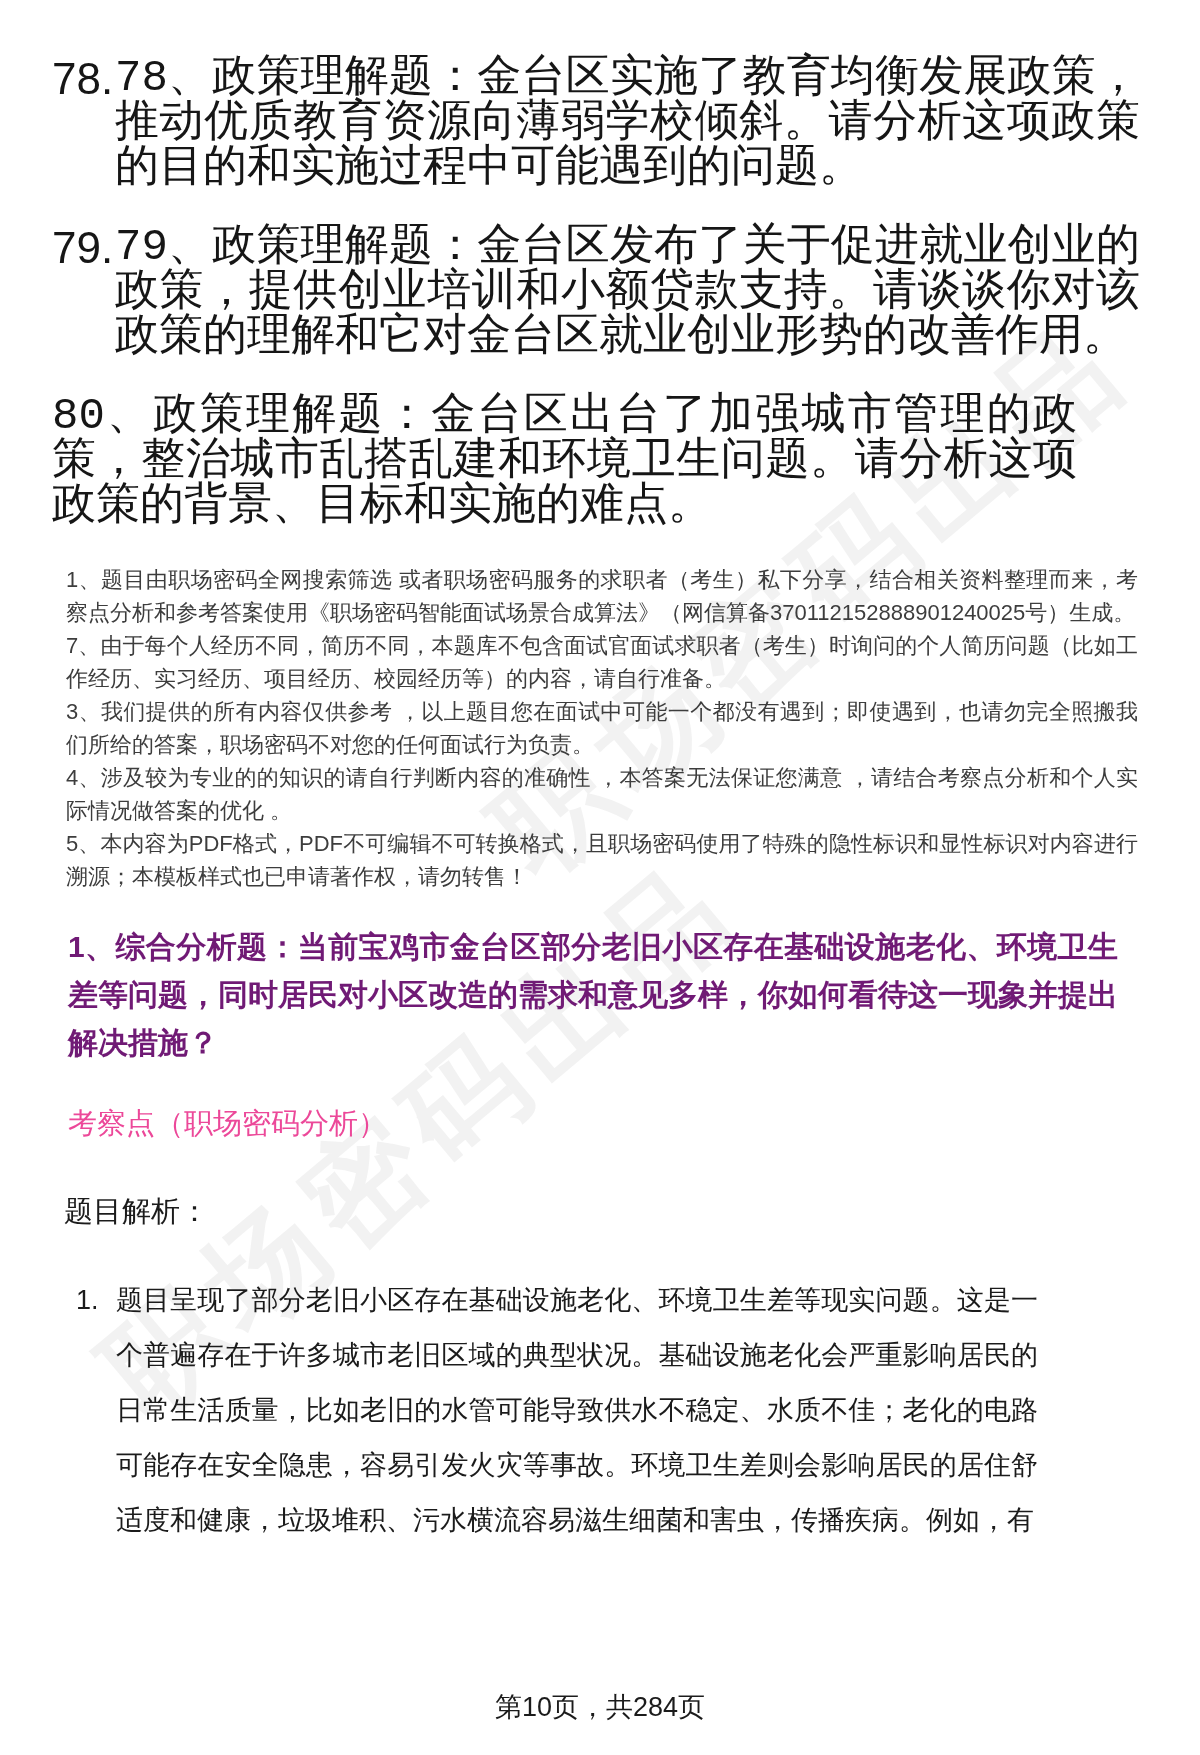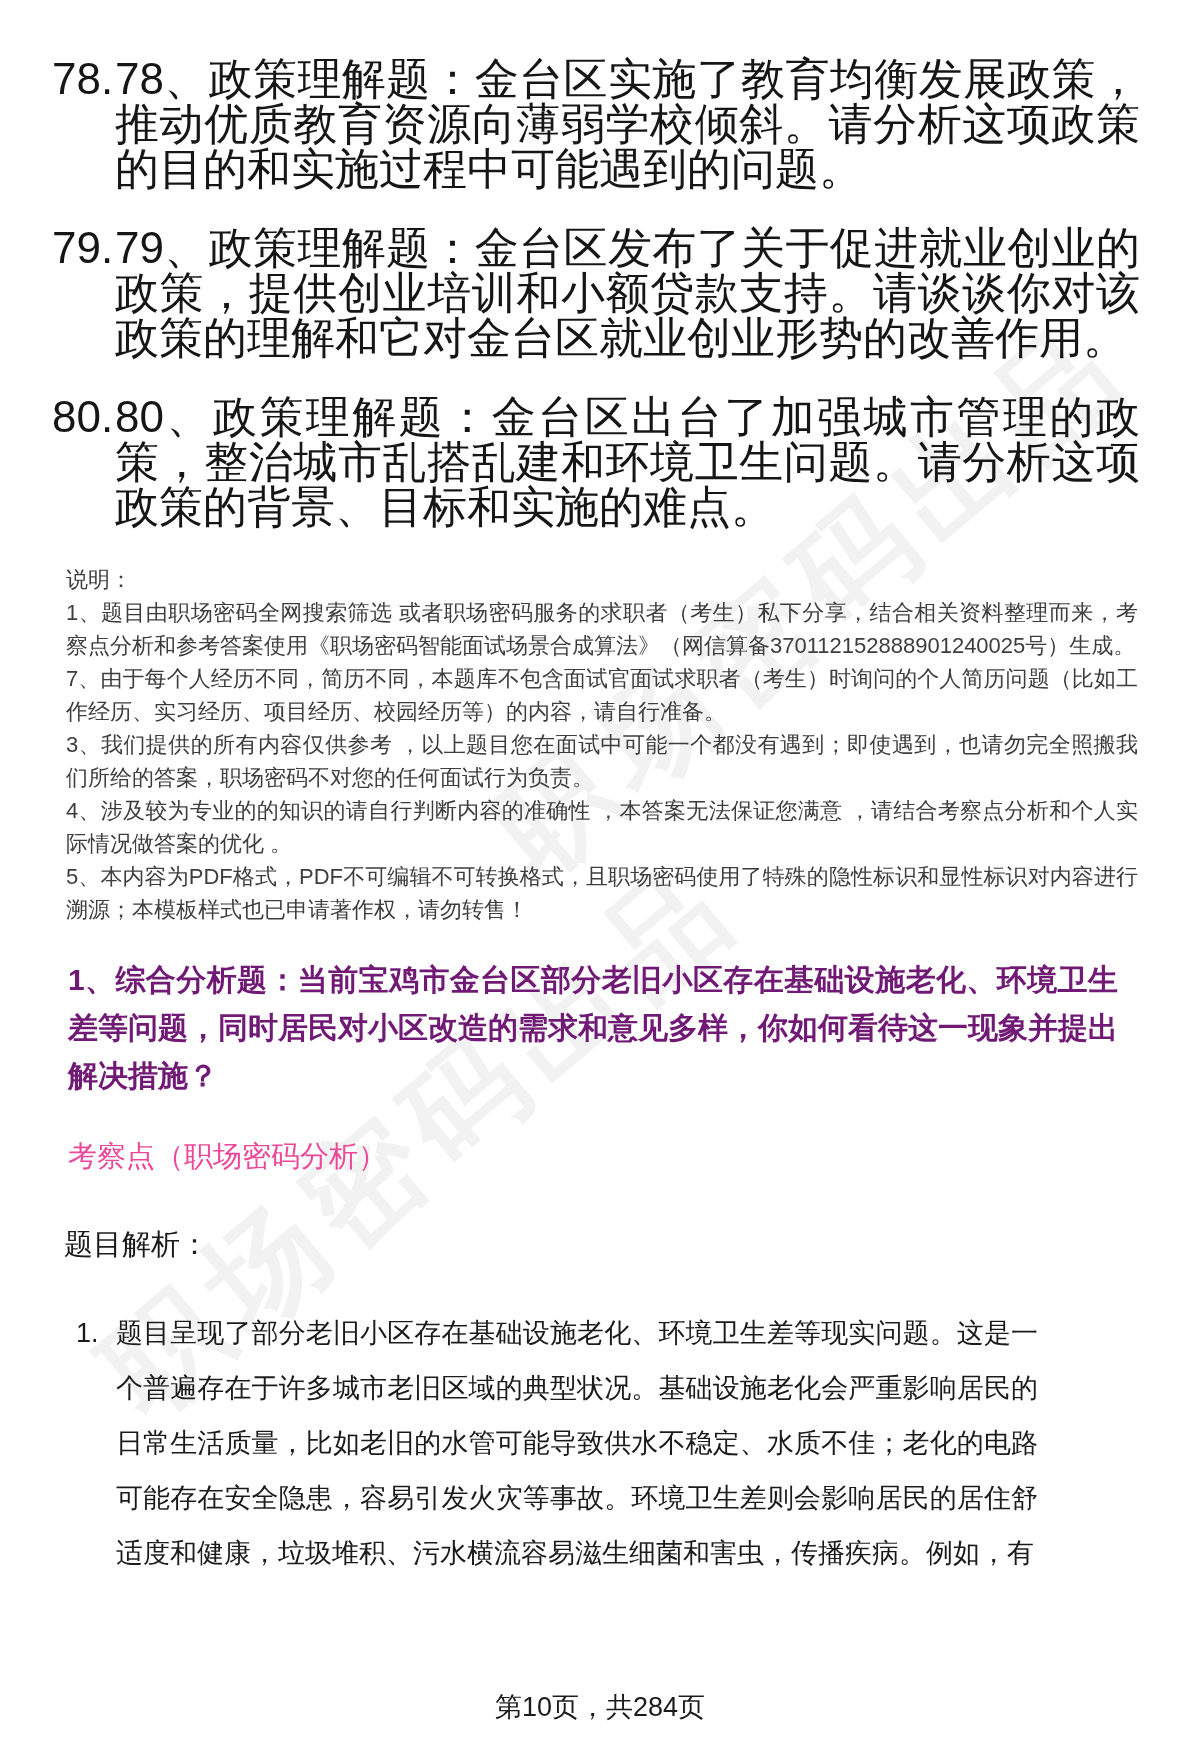--- a/index.html
+++ b/index.html
@@ -32,20 +32,21 @@
     line-height: 45px;
     color: #161616;
   }
   .q-num {
     flex: 0 0 63px;
   }
   .q-text {
     width: 1025px;
     text-align: justify;
     text-justify: inter-ideograph;
+    font-family: Liberation Mono, monospace;
   }
   
   .notes {
     margin: 16px 0 0 14px;
     width: 1072px;
     font-size: 22px;
     line-height: 33px;
     color: #3d3d3d;
   }
   .notes p {
@@ -131,26 +132,24 @@
       <span class="q-num">78.</span>
       <div class="q-text">78、政策理解题：金台区实施了教育均衡发展政策，推动优质教育资源向薄弱学校倾斜。请分析这项政策的目的和实施过程中可能遇到的问题。</div>
     </div>
 
     <div class="q-item">
       <span class="q-num">79.</span>
       <div class="q-text">79、政策理解题：金台区发布了关于促进就业创业的政策，提供创业培训和小额贷款支持。请谈谈你对该政策的理解和它对金台区就业创业形势的改善作用。</div>
     </div>
 
     <div class="q-item">
-      <span class="q-num">80.</span>
       <div class="q-text">80、政策理解题：金台区出台了加强城市管理的政策，整治城市乱搭乱建和环境卫生问题。请分析这项政策的背景、目标和实施的难点。</div>
     </div>
 
     <div class="notes">
-      <p>说明：</p>
       <p>1、题目由职场密码全网搜索筛选 或者职场密码服务的求职者（考生）私下分享，结合相关资料整理而来，考察点分析和参考答案使用《职场密码智能面试场景合成算法》（网信算备370112152888901240025号）生成。</p>
       <p>7、由于每个人经历不同，简历不同，本题库不包含面试官面试求职者（考生）时询问的个人简历问题（比如工作经历、实习经历、项目经历、校园经历等）的内容，请自行准备。</p>
       <p>3、我们提供的所有内容仅供参考 ，以上题目您在面试中可能一个都没有遇到；即使遇到，也请勿完全照搬我们所给的答案，职场密码不对您的任何面试行为负责。</p>
       <p>4、涉及较为专业的的知识的请自行判断内容的准确性 ，本答案无法保证您满意 ，请结合考察点分析和个人实际情况做答案的优化 。</p>
       <p>5、本内容为PDF格式，PDF不可编辑不可转换格式，且职场密码使用了特殊的隐性标识和显性标识对内容进行溯源；本模板样式也已申请著作权，请勿转售！</p>
     </div>
 
     <div class="hl-question">1、综合分析题：当前宝鸡市金台区部分老旧小区存在基础设施老化、环境卫生差等问题，同时居民对小区改造的需求和意见多样，你如何看待这一现象并提出解决措施？</div>
 
     <div class="exam-point">考察点（职场密码分析）</div>

